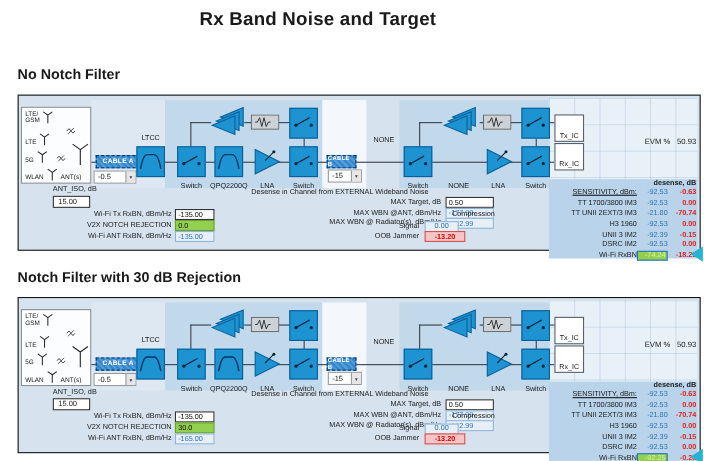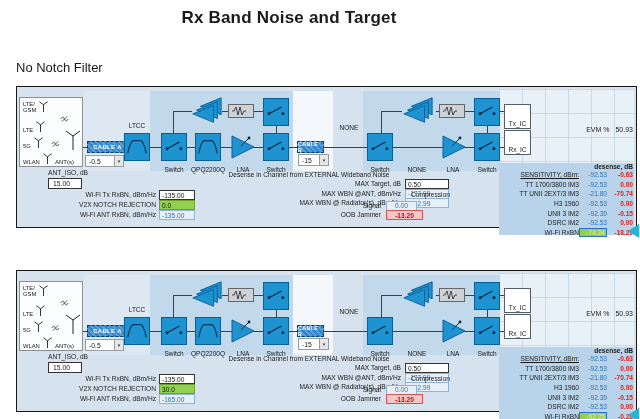--- a/index.html
+++ b/index.html
@@ -7,21 +7,21 @@
     position:relative; width:640px; height:419px; overflow:hidden;
     font-family:"Liberation Sans", sans-serif; color:#1a1a1a; background:#fff;
   }
   #main-title {
     position:absolute; top:8px; left:0; width:578px; text-align:center;
     font-size:17px; font-weight:bold; letter-spacing:0.2px;
   }
   .panel-section { position:absolute; left:16px; width:621px; height:168px; }
   .panel-0 { top:60px; }
   .panel-1 { top:244px; }
-  .panel-heading { margin:0; font-size:13px; font-weight:normal; }
+  .panel-heading { margin:0; font-size:13px; font-weight:bold; }
   .pbox {
     position:absolute; top:26px; left:0; width:619px; height:140px;
     background:#d6e3ef; border:1.5px solid #161616;
   }
   .pbox * { box-sizing:border-box; }
   
   .band { position:absolute; top:4px; height:80px; }
   .band-ltcc  { left:66px;  width:70px;  background:#dde8f3; }
   .band-s1    { left:133px; width:143px; background:#c2d9ec; }
   .band-cb    { left:276px; width:40px;  background:#f4f8fc; }
@@ -376,20 +376,21 @@
         <span class="tv1-green">-74.24</span>
         <span class="tv2">-18.29</span>
       </div>
     </div>
 
     <div class="arrow-left"></div>
   </div>
 </div>
 
 <div class="panel-section panel-1">
+  <h2 class="panel-heading">Notch Filter with 30 dB Rejection</h2>
   <div class="pbox">
 
     <div class="band band-ltcc"></div>
     <div class="band band-s1"></div>
     <div class="band band-cb"></div>
     <div class="band band-s2"></div>
     <div class="band-ic" style="position:absolute;"></div>
     <div class="band-table" style="position:absolute;"></div>
 
     <div class="hwire" style="left:55px;top:60px;width:432px;"></div>

